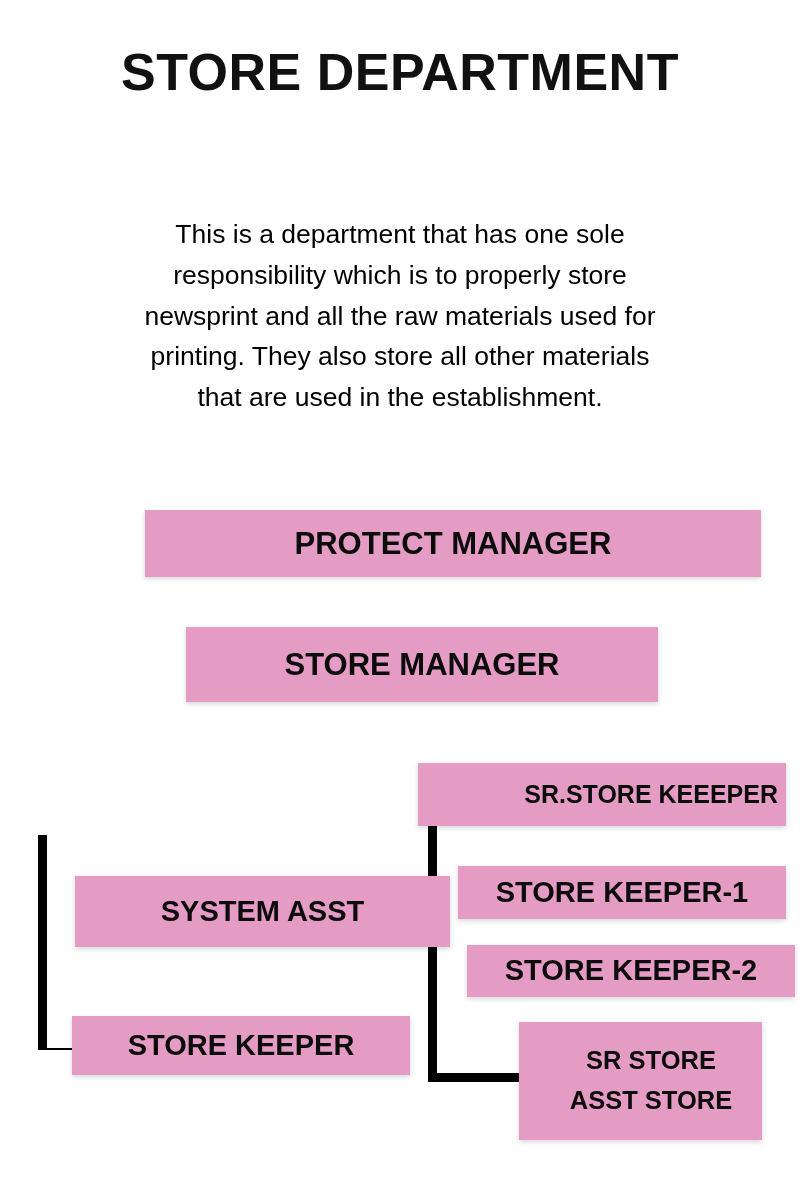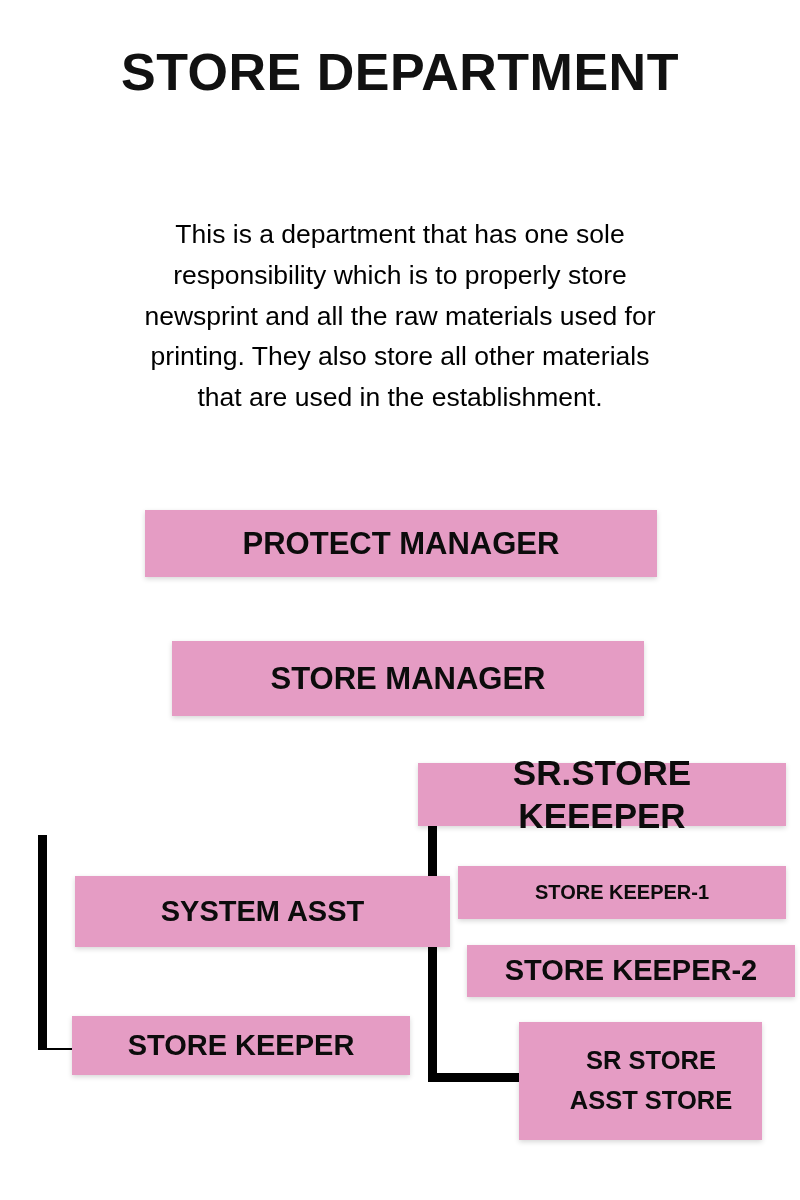--- a/index.html
+++ b/index.html
@@ -56,29 +56,29 @@
     display: flex;
     align-items: center;
     justify-content: center;
     text-align: center;
     box-sizing: border-box;
     box-shadow: 0 2px 5px rgba(0,0,0,0.16);
     line-height: 1.22;
     padding: 0 8px;
   }
 
-  .node-protect-manager { left: 145px; top: 510px;  width: 512px; height: 67px;  font-size: 31px; }
-  .node-store-manager   { left: 172px; top: 627px;  width: 472px; height: 75px;  font-size: 31px; margin-top: 14px; }
+  .node-protect-manager { left: 145px; top: 510px;  width: 616px; height: 67px;  font-size: 31px; }
+  .node-store-manager   { left: 186px; top: 627px;  width: 472px; height: 75px;  font-size: 31px; }
 
   .node-sr-system-in-charge { left: 18px;  top: 773px;  width: 308px; height: 62px; font-size: 22.5px; }
   .node-system-asst         { left: 75px;  top: 876px;  width: 375px; height: 71px; font-size: 29px; }
   .node-store-keeper-left   { left: 72px;  top: 1016px; width: 338px; height: 59px; font-size: 29px; }
 
-  .node-sr-store-keeeper { left: 418px; top: 763px;  width: 368px; height: 63px; font-size: 35px; }
-  .node-store-keeper-1   { left: 458px; top: 866px;  width: 328px; height: 53px; font-size: 20px; }
+  .node-sr-store-keeeper { left: 418px; top: 763px;  width: 368px; height: 63px; font-size: 25px; justify-content: flex-end; }
+  .node-store-keeper-1   { left: 458px; top: 866px;  width: 328px; height: 53px; font-size: 29px; }
   .node-store-keeper-2   { left: 467px; top: 945px;  width: 328px; height: 52px; font-size: 29px; }
   .node-sr-store-asst    { left: 519px; top: 1022px; width: 243px; height: 118px; font-size: 25.5px; }
 
   .node-sr-store-asst .node-text { white-space: pre-line; line-height: 1.55; margin-left: 21px; }
 
   
   .connector {
     position: absolute;
     background: #000000;
   }

